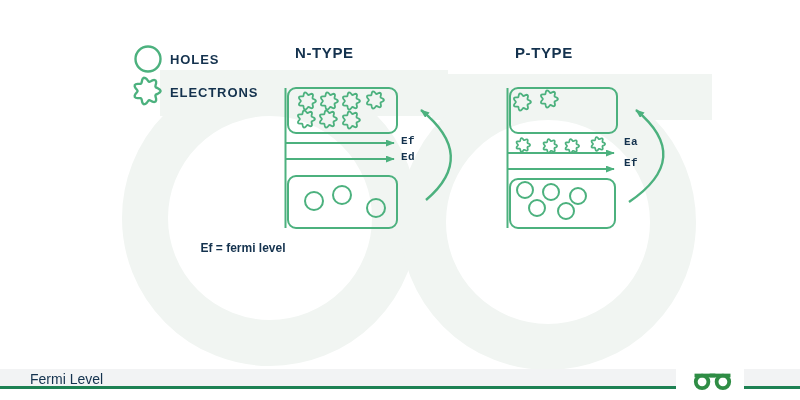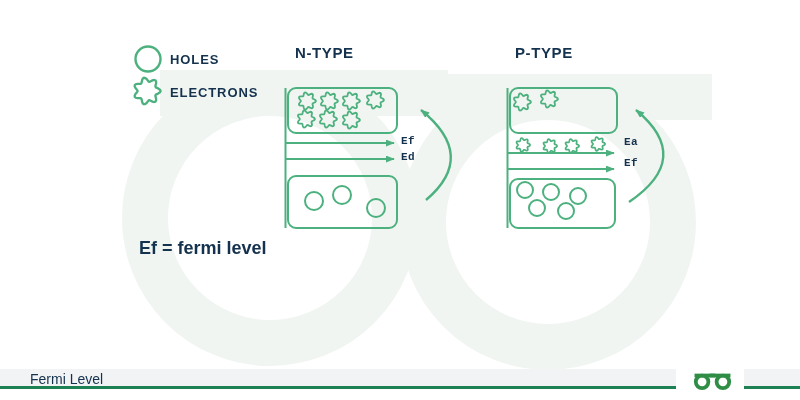--- a/index.html
+++ b/index.html
@@ -10,21 +10,21 @@
   body{
     width:800px;height:400px;position:relative;overflow:hidden;background:#ffffff;
     font-family:"Liberation Sans", sans-serif;
   }
   #stage{position:absolute;inset:0;border-radius:23px;}
   svg#diagram-svg{position:absolute;left:0;top:0;z-index:1;}
   .lbl{position:absolute;z-index:2;color:var(--navy);}
   .legend-label{font-size:13px;font-weight:700;letter-spacing:0.9px;}
   .diagram-title{font-size:15px;font-weight:700;letter-spacing:0.6px;width:90px;}
   .level-label{font-size:11px;font-weight:700;letter-spacing:0.3px;font-family:Liberation Mono, monospace;}
-  .notes{width:208px;font-size:18px;font-weight:700;line-height:17px;}
+  .notes{width:208px;font-size:12px;font-weight:700;line-height:17px;text-align:center;}
   .note-line{margin:0;}
   .st{stroke:var(--green);fill:none;stroke-width:2;}
   .thick{stroke-width:2.4;}
   
   .footer-band{position:absolute;left:0;top:369px;width:800px;height:17px;background:var(--footer-bg);z-index:3;}
   .footer-line{position:absolute;left:0;top:386px;width:800px;height:3px;background:var(--footer-line);z-index:3;}
   .footer-logo-gap{position:absolute;left:676px;top:361px;width:68px;height:34px;background:#ffffff;z-index:4;}
   .footer-label{position:absolute;left:30px;top:371px;font-size:14px;color:var(--navy);z-index:5;}
   .gfg-logo{position:absolute;left:692px;top:367px;z-index:5;}
 </style>

